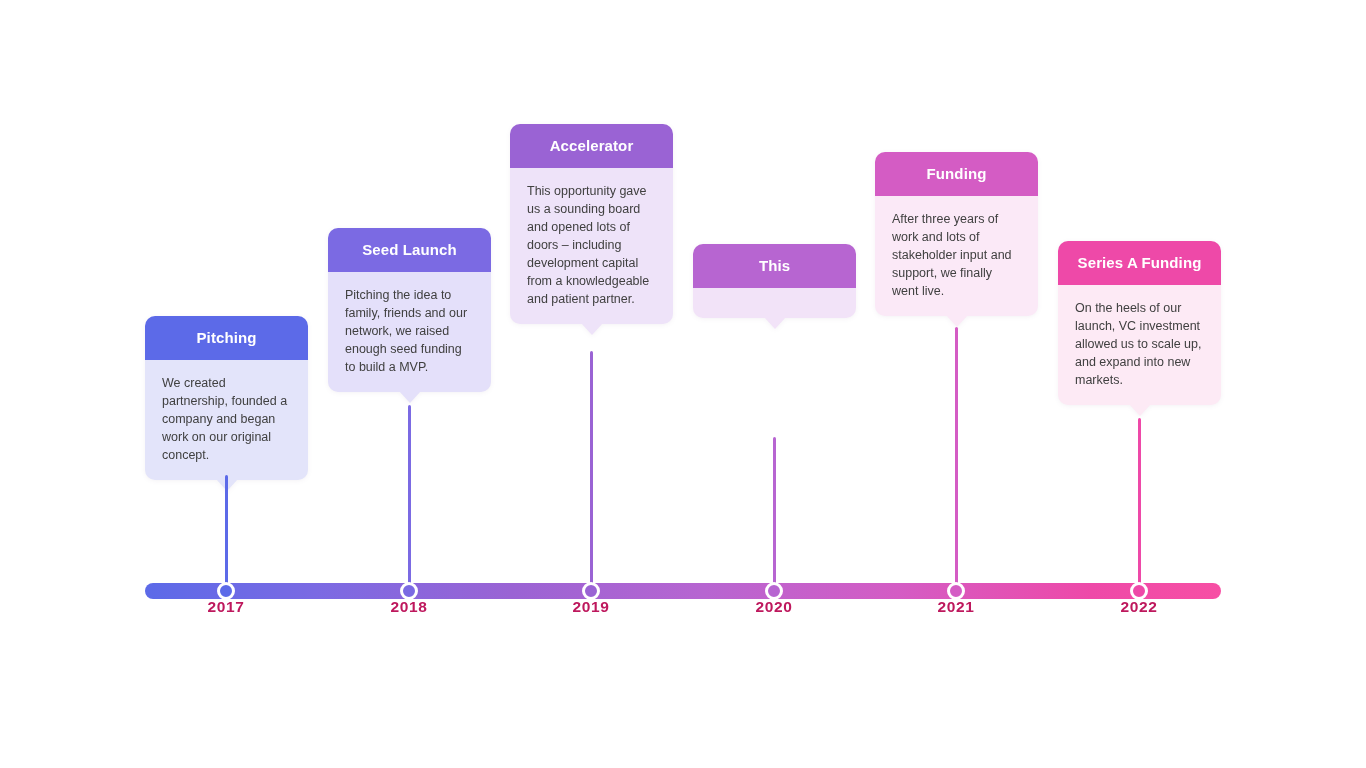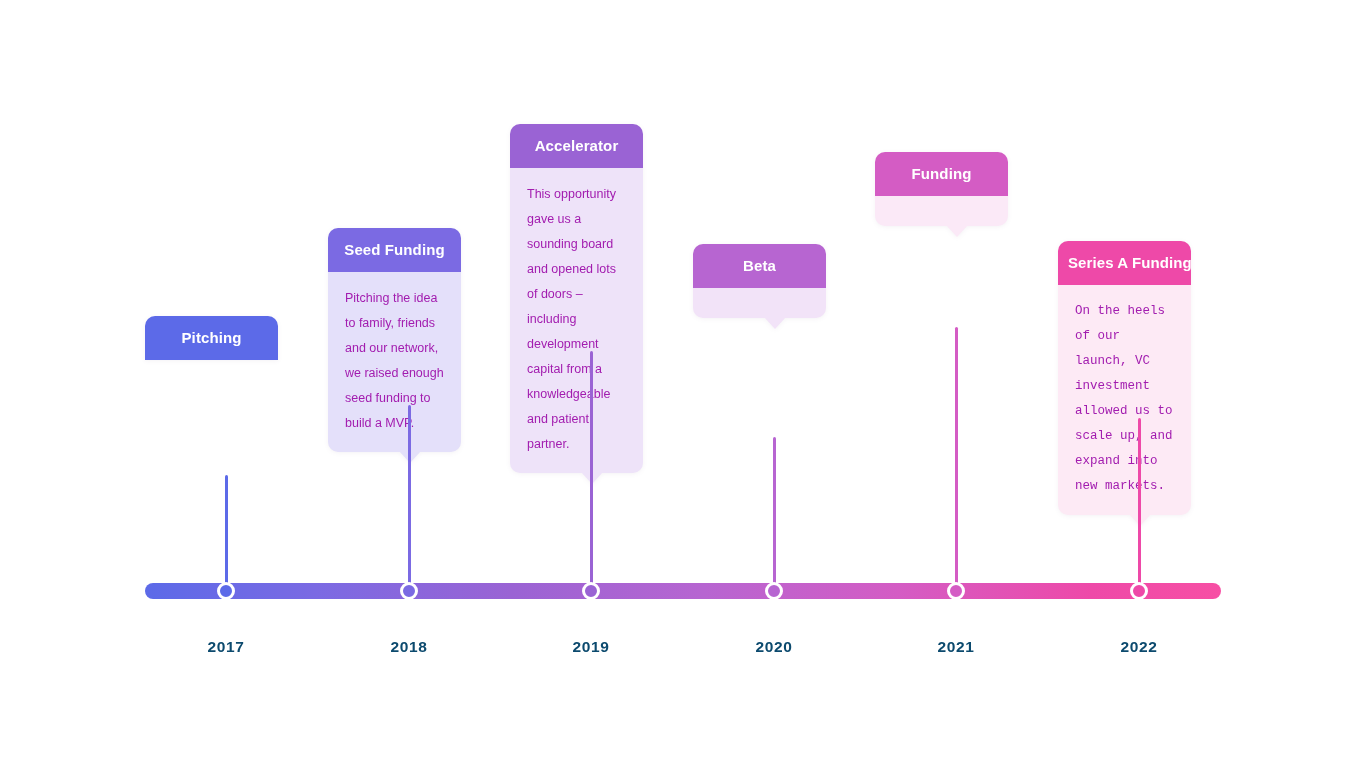--- a/index.html
+++ b/index.html
@@ -45,21 +45,21 @@
   
   .milestone {
     position: absolute;
     top: 0;
     width: 163px;
   }
 
   .card {
     position: absolute;
     left: 0;
-    width: 133px;
+    width: 163px;
     border-radius: 10px;
     overflow: visible;
     filter: drop-shadow(0 1px 2px rgba(60, 40, 90, 0.06));
   }
 
   .card-header {
     border-radius: 10px 10px 0 0;
     padding: 13px 10px 13px 10px;
     text-align: center;
     box-sizing: border-box;
@@ -76,22 +76,22 @@
 
   .card-body {
     border-radius: 0 0 10px 10px;
     padding: 14px 17px 16px 17px;
     box-sizing: border-box;
     position: relative;
   }
 
   .card-text {
     font-size: 12.5px;
-    line-height: 25px;
-    color: #a21caf;
+    line-height: 18px;
+    color: #404040;
   }
 
   
   .tail {
     position: absolute;
     left: 71px;
     bottom: -11px;
     width: 0;
     height: 0;
     border-left: 11px solid transparent;
@@ -112,49 +112,53 @@
     position: absolute;
     width: 12px;
     height: 12px;
     border-radius: 50%;
     border: 3.5px solid #ffffff;
     box-sizing: content-box;
   }
 
   .year {
     position: absolute;
-    top: 638px;
+    top: 598px;
     width: 163px;
     text-align: center;
     font-size: 15.5px;
     font-weight: bold;
     letter-spacing: 0.6px;
-    color: #0c4a6e;
+    color: #be185d;
   }
 </style>
 </head>
 <body>
 
 <div id="timeline-canvas">
   <div class="rail"></div>
   <div id="milestones-root">
       <div class="milestone" style="left: 145px;">
         <div class="card" style="top: 316px;">
           <div class="card-header" style="background: rgb(92, 106, 232);">
             <div class="card-title">Pitching</div>
           </div>
+          <div class="card-body" style="background: rgb(227, 228, 250);">
+            <div class="card-text">We created partnership, founded a company and began work on our original concept.</div>
+            <div class="tail" style="border-top-color: rgb(227, 228, 250);"></div>
+          </div>
         </div>
         <div class="stem" style="background: rgb(92, 106, 232); left: 80px; top: 475px; height: 116px;"></div>
         <div class="dot" style="background: rgb(92, 106, 232); left: 71.5px; top: 581.5px;"></div>
         <div class="year" style="left: -0.5px;">2017</div>
       </div>
       <div class="milestone" style="left: 328px;">
         <div class="card" style="top: 228px;">
           <div class="card-header" style="background: rgb(123, 106, 227);">
-            <div class="card-title">Seed Funding</div>
+            <div class="card-title">Seed Launch</div>
           </div>
           <div class="card-body" style="background: rgb(228, 224, 250);">
             <div class="card-text">Pitching the idea to family, friends and our network, we raised enough seed funding to build a MVP.</div>
             <div class="tail" style="border-top-color: rgb(228, 224, 250);"></div>
           </div>
         </div>
         <div class="stem" style="background: rgb(123, 106, 227); left: 80px; top: 405px; height: 186px;"></div>
         <div class="dot" style="background: rgb(123, 106, 227); left: 71.5px; top: 581.5px;"></div>
         <div class="year" style="left: -0.5px;">2018</div>
       </div>
@@ -168,49 +172,50 @@
             <div class="tail" style="border-top-color: rgb(238, 227, 249);"></div>
           </div>
         </div>
         <div class="stem" style="background: rgb(154, 99, 212); left: 80px; top: 351px; height: 240px;"></div>
         <div class="dot" style="background: rgb(154, 99, 212); left: 71.5px; top: 581.5px;"></div>
         <div class="year" style="left: -0.5px;">2019</div>
       </div>
       <div class="milestone" style="left: 693px;">
         <div class="card" style="top: 244px;">
           <div class="card-header" style="background: rgb(183, 101, 209);">
-            <div class="card-title">Beta</div>
+            <div class="card-title">This</div>
           </div>
           <div class="card-body" style="background: rgb(242, 227, 248);">
             <div class="tail" style="border-top-color: rgb(242, 227, 248);"></div>
           </div>
         </div>
         <div class="stem" style="background: rgb(183, 101, 209); left: 80px; top: 437px; height: 154px;"></div>
         <div class="dot" style="background: rgb(183, 101, 209); left: 71.5px; top: 581.5px;"></div>
         <div class="year" style="left: -0.5px;">2020</div>
       </div>
       <div class="milestone" style="left: 875px;">
         <div class="card" style="top: 152px;">
           <div class="card-header" style="background: rgb(212, 92, 196);">
             <div class="card-title">Funding</div>
           </div>
           <div class="card-body" style="background: rgb(251, 233, 247);">
+            <div class="card-text">After three years of work and lots of stakeholder input and support, we finally went live.</div>
             <div class="tail" style="border-top-color: rgb(251, 233, 247);"></div>
           </div>
         </div>
         <div class="stem" style="background: rgb(212, 92, 196); left: 80px; top: 327px; height: 264px;"></div>
         <div class="dot" style="background: rgb(212, 92, 196); left: 71.5px; top: 581.5px;"></div>
         <div class="year" style="left: -0.5px;">2021</div>
       </div>
       <div class="milestone" style="left: 1058px;">
         <div class="card" style="top: 241px;">
           <div class="card-header" style="background: rgb(238, 73, 168);">
             <div class="card-title">Series A Funding</div>
           </div>
-          <div class="card-body" style="background: rgb(253, 234, 245); font-family: Liberation Mono, monospace;">
+          <div class="card-body" style="background: rgb(253, 234, 245);">
             <div class="card-text">On the heels of our launch, VC investment allowed us to scale up, and expand into new markets.</div>
             <div class="tail" style="border-top-color: rgb(253, 234, 245);"></div>
           </div>
         </div>
         <div class="stem" style="background: rgb(238, 73, 168); left: 80px; top: 418px; height: 173px;"></div>
         <div class="dot" style="background: rgb(238, 73, 168); left: 71.5px; top: 581.5px;"></div>
         <div class="year" style="left: -0.5px; text-align: center;">2022</div>
       </div>
     </div>
 </div>

